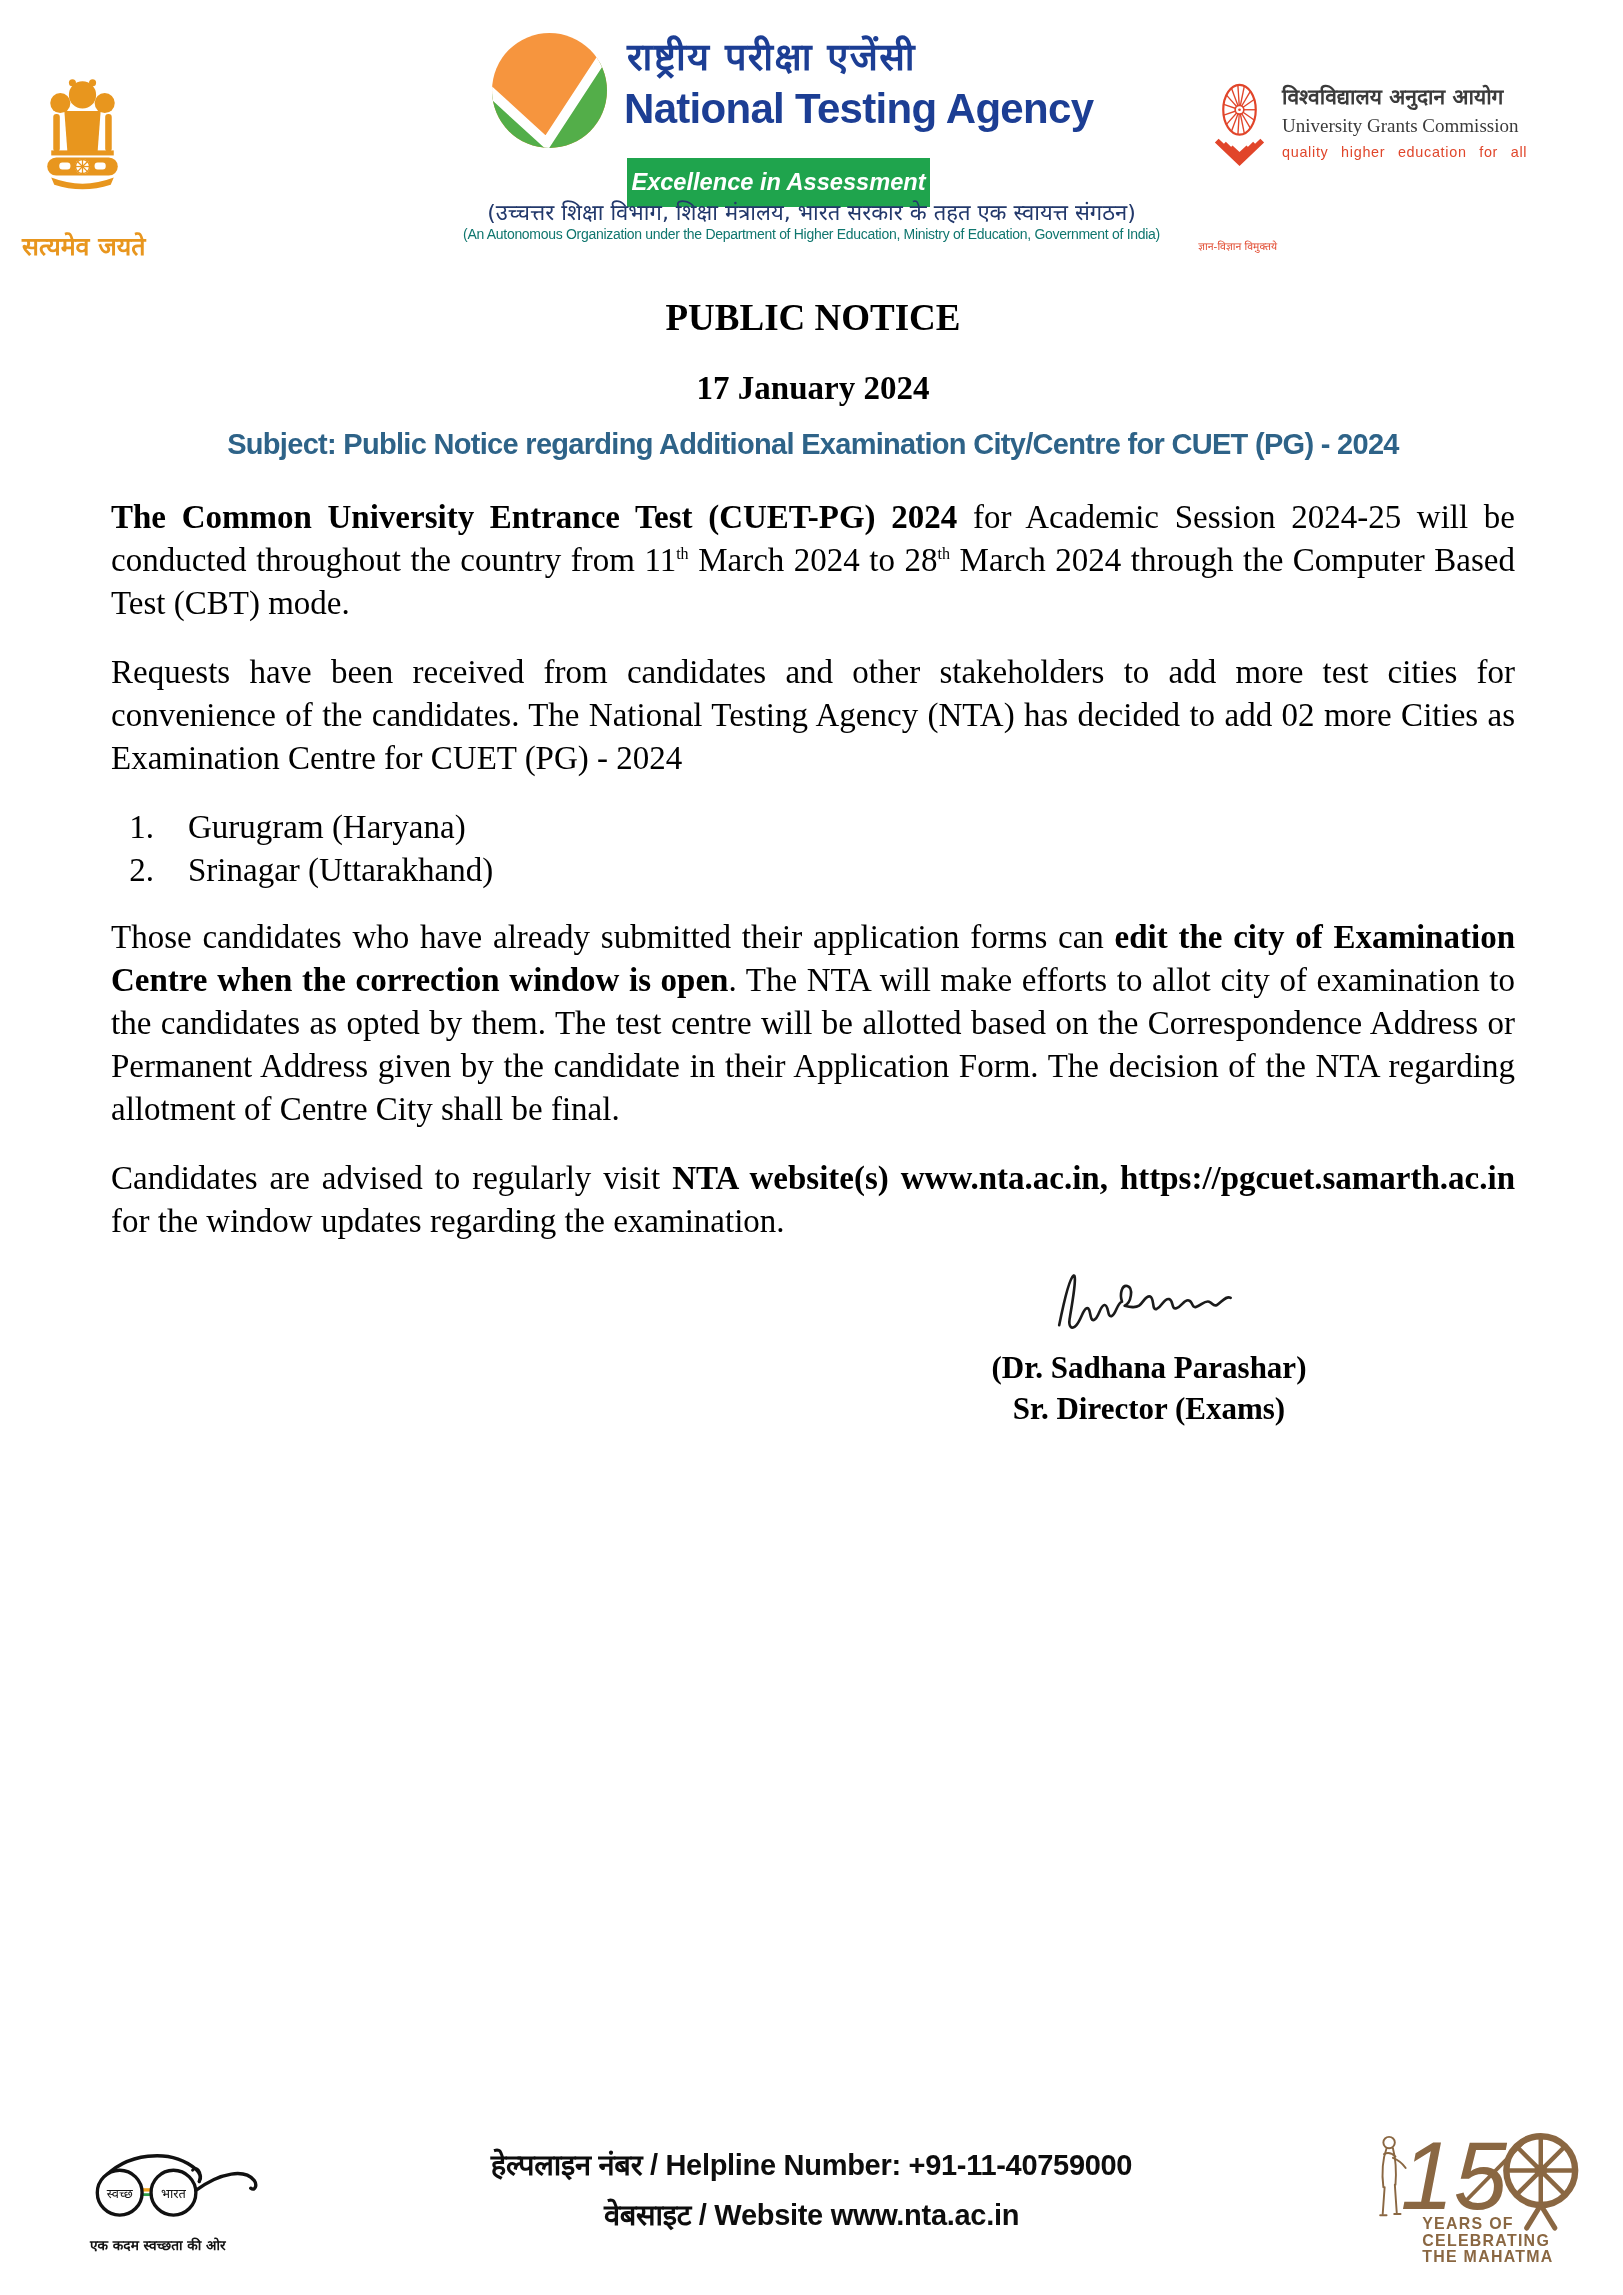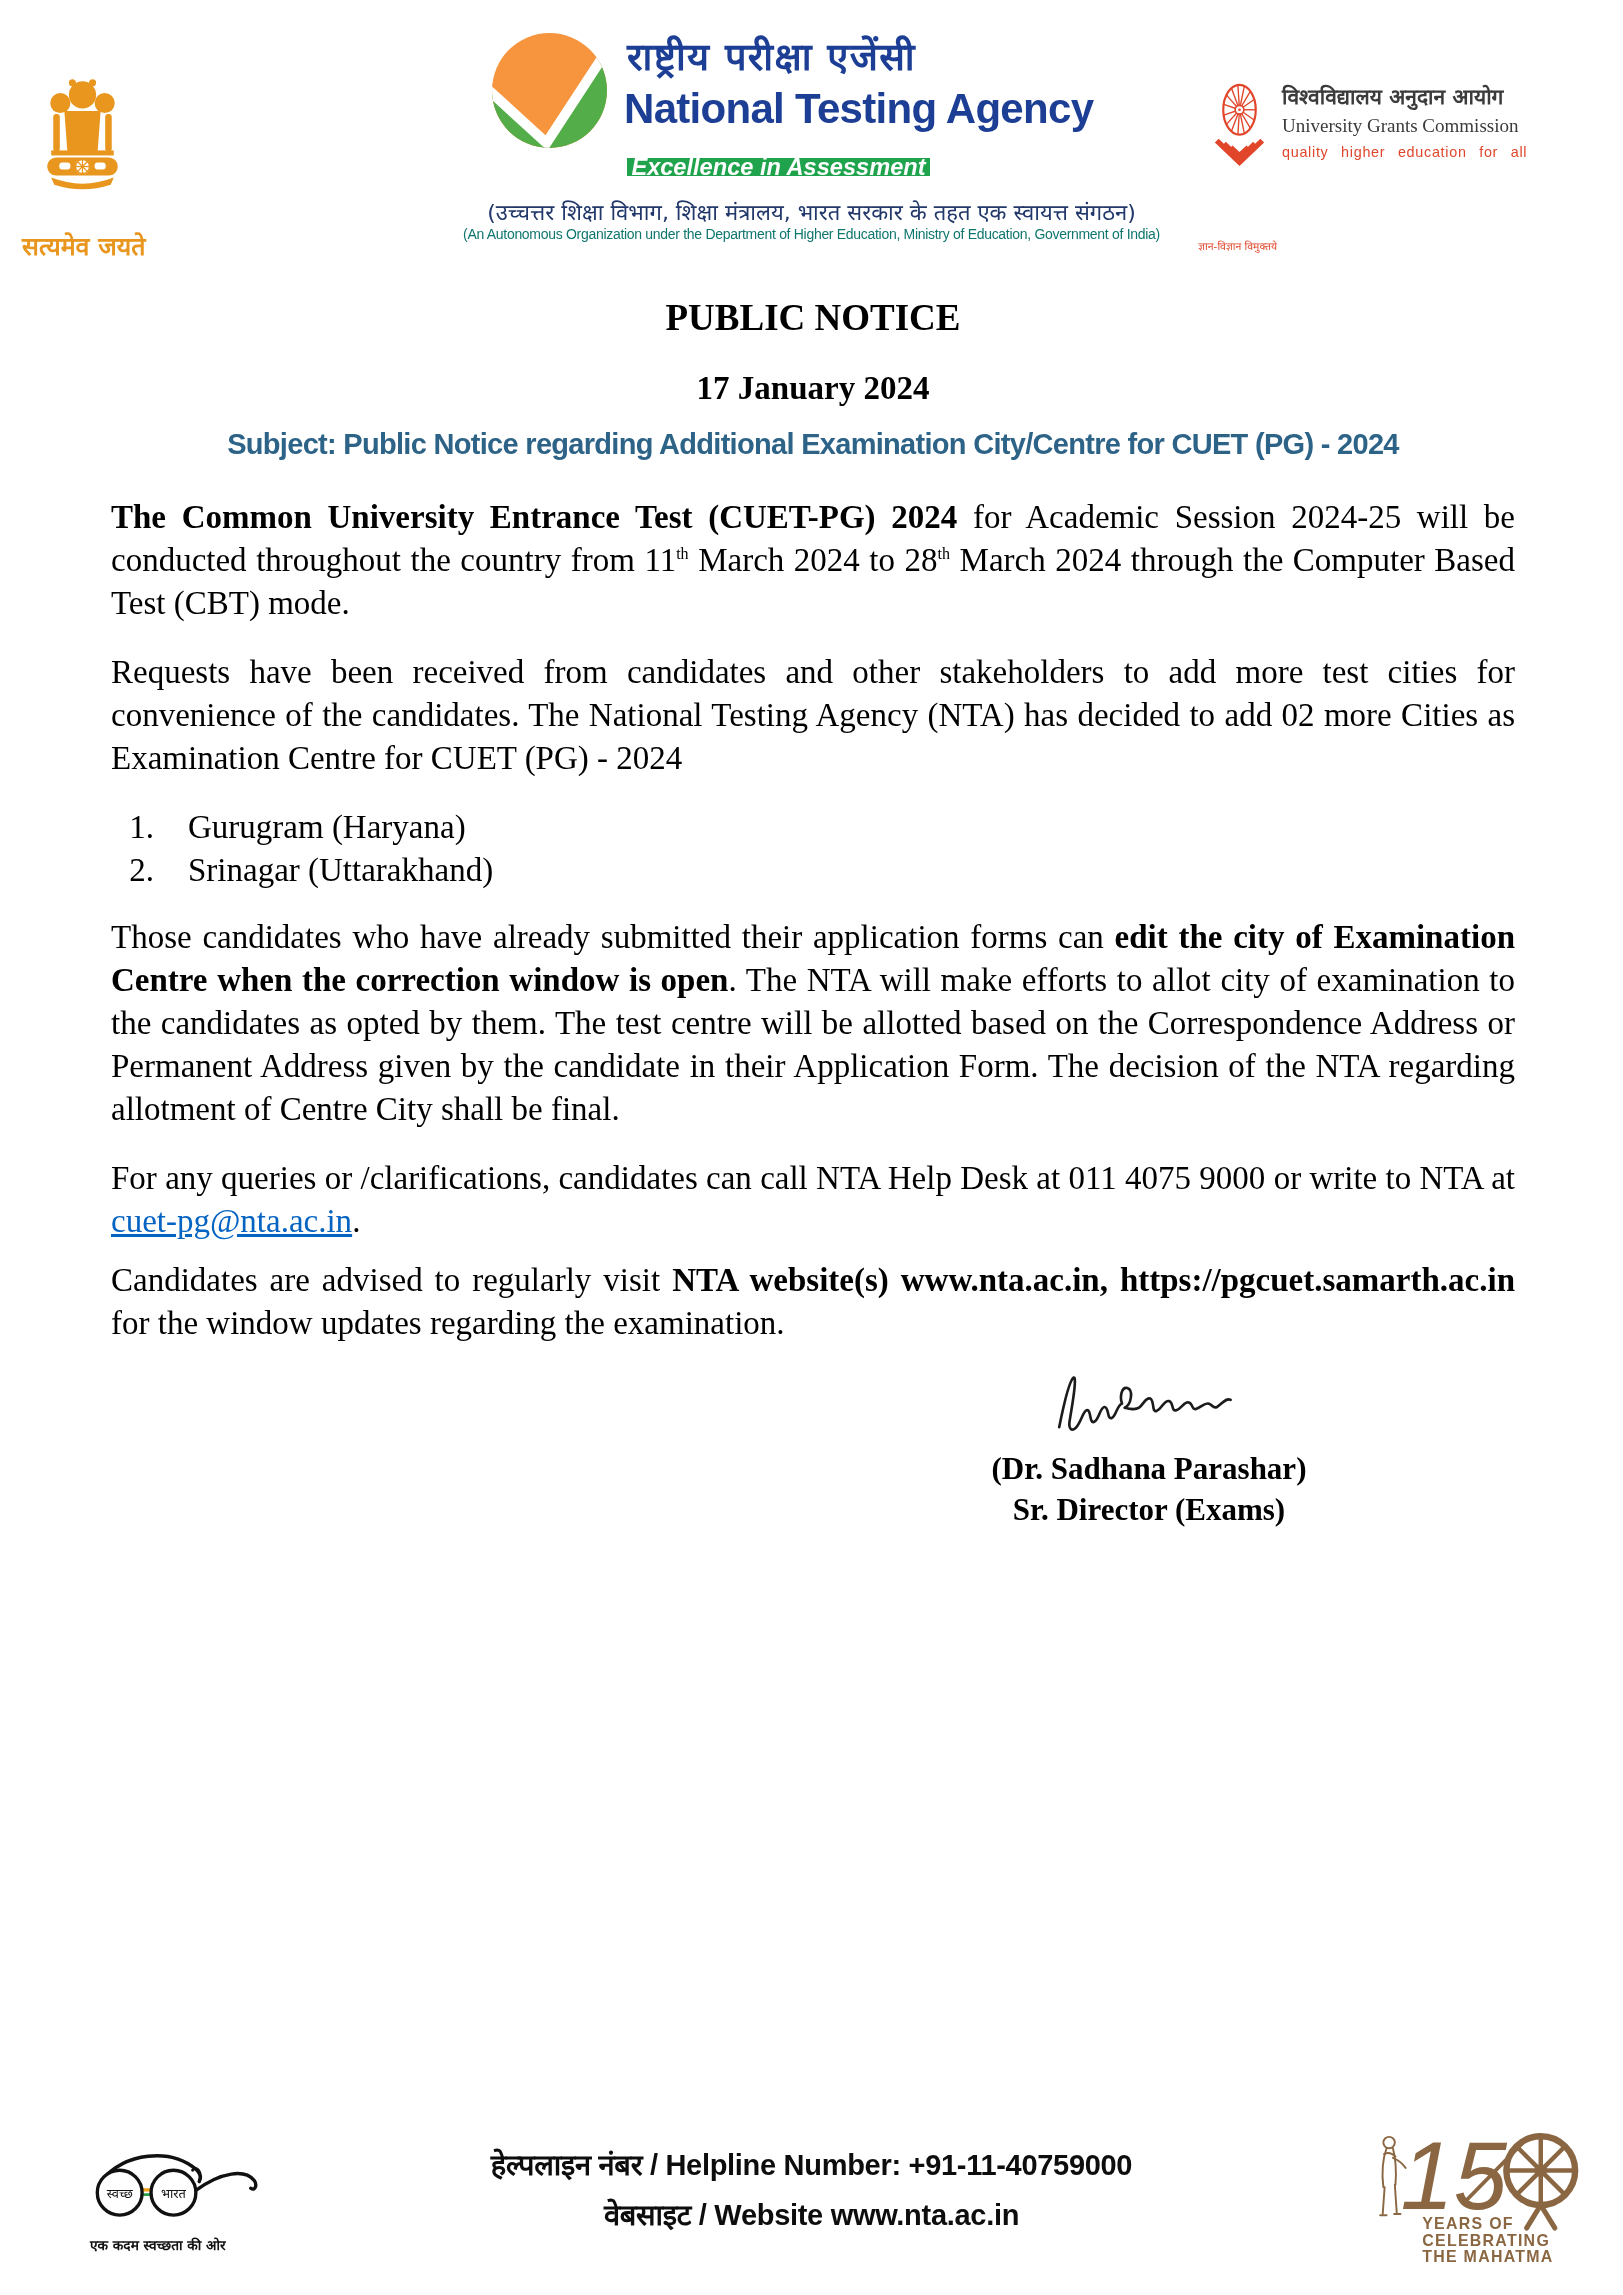--- a/index.html
+++ b/index.html
@@ -9,21 +9,21 @@
 
   
   .emblem-wrap{position:absolute;left:22px;top:46px;width:196px;text-align:left;}
   .emblem-motto{margin-top:6.5px;font-family:"DejaVu Sans",sans-serif;font-weight:bold;
                 font-size:25px;color:#E8961E;}
   .nta-logo-circle{position:absolute;left:489px;top:30px;width:121px;height:121px;}
   .nta-hindi{position:absolute;left:627px;top:29px;font-family:"DejaVu Sans",sans-serif;
              font-weight:bold;font-size:38px;color:#1C3E94;letter-spacing:1.3px;}
   .nta-english{position:absolute;left:624px;top:85px;font-family:"Liberation Sans",sans-serif;
                font-weight:bold;font-size:42px;color:#1C3E94;letter-spacing:-0.7px;}
-  .nta-banner{position:absolute;left:627px;top:158px;width:303px;height:18px;background:#1FA44D;
+  .nta-banner{position:absolute;left:627px;top:158px;width:303px;height:49px;background:#1FA44D;
               color:#fff;font-family:"Liberation Sans",sans-serif;font-weight:bold;font-style:italic;
               font-size:23.6px;display:flex;align-items:center;justify-content:center;}
   .ugc-wrap{position:absolute;left:1207px;top:64px;width:406px;}
   .ugc-emblem{position:absolute;left:0;top:5.2px;}
   .ugc-motto{position:absolute;left:-18.3px;top:175px;width:98px;text-align:center;
              font-family:"DejaVu Sans",sans-serif;font-size:10.5px;color:#E1452A;}
   .ugc-text{position:absolute;left:75px;top:18.3px;width:327px;}
   .ugc-hindi{font-family:"DejaVu Sans",sans-serif;font-weight:bold;font-size:21px;color:#3B3B3B;}
   .ugc-english{font-family:Liberation Serif, serif;font-size:19px;color:#3B3B3B;
                margin-top:5.2px;letter-spacing:0px;}
@@ -168,21 +168,20 @@
       <div class="list-item">
         <span class="list-num">1.</span><span>Gurugram (Haryana)</span>
       </div>
       <div class="list-item">
         <span class="list-num">2.</span><span>Srinagar (Uttarakhand)</span>
       </div>
     </div>
 
     <p class="para"><span>Those candidates who have already submitted their application forms can </span><span class="b">edit the city of Examination Centre when the correction window is open</span><span>. The NTA will make efforts to allot city of examination to the candidates as opted by them. The test centre will be allotted based on the Correspondence Address or Permanent Address given by the candidate in their Application Form. The decision of the NTA regarding allotment of Centre City shall be final.</span></p>
 
-    <p class="para tight"><span>For any queries or /clarifications, candidates can call NTA Help Desk at 011 4075 9000 or write to NTA at </span><a class="email-link" href="#">cuet-pg@nta.ac.in</a><span>.</span></p>
 
     <p class="para"><span>Candidates are advised to regularly visit </span><span class="b">NTA website(s) www.nta.ac.in, https://pgcuet.samarth.ac.in</span><span> for the window updates regarding the examination.</span></p>
 
     <div class="sig-block">
       <svg class="sig-scribble" width="203" height="72" viewBox="0 0 300 110">
         <path d="M12 86 C18 56 28 14 34 10 C40 7 31 58 28 76 C26 88 31 94 38 86 C46 77 48 62 54 60 C61 58 58 80 65 78 C73 75 74 56 81 55 C88 54 85 74 92 72 C99 70 100 52 108 50 C104 38 108 24 116 26 C126 29 122 52 112 56 C120 58 128 60 134 56 C141 51 144 40 151 42 C158 45 153 64 161 61 C170 57 172 44 180 46 C187 48 183 62 191 60 C200 57 203 46 210 48 C217 50 214 60 221 58 C230 55 234 48 241 50 C247 52 247 58 253 55 C260 51 267 40 274 44" fill="none" stroke="#1b1b1b" stroke-width="4" stroke-linecap="round" stroke-linejoin="round"></path>
       </svg>
       <div class="sig-name">(Dr. Sadhana Parashar)</div>
       <div class="sig-title">Sr. Director (Exams)</div>
     </div>

